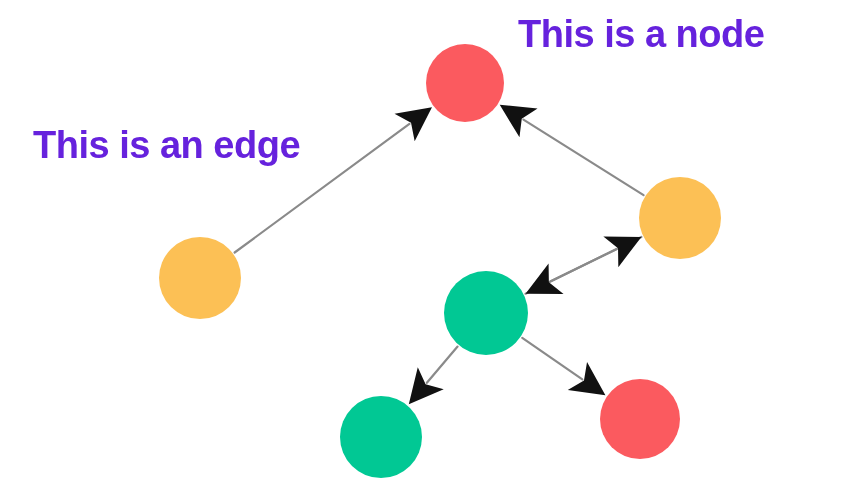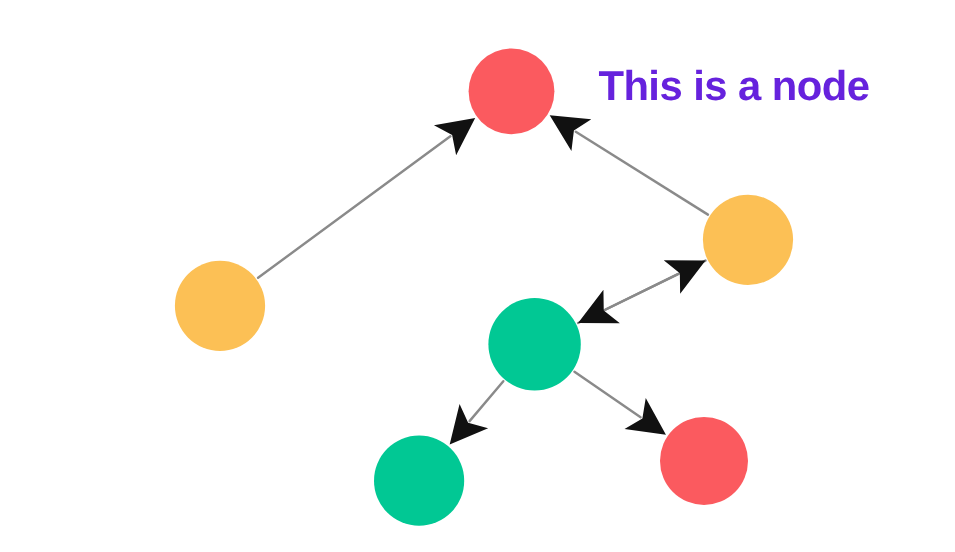--- a/index.html
+++ b/index.html
@@ -33,23 +33,22 @@
     letter-spacing: -0.5px;
     color: #6622dd;
     white-space: nowrap;
     line-height: 1;
   }
   #label-edge {
     left: 33px;
     top: 126px;
   }
   #label-node {
-    left: 544px;
+    left: 518px;
     top: 15px;
-    margin-top: 45px;
   }
 </style>
 </head>
 <body>
 
 <div id="canvas">
 
   <svg id="graph-svg" viewBox="0 0 868 502" xmlns="http://www.w3.org/2000/svg">
     <g id="edge-layer">
         <line x1="234.63" y1="252.51" x2="409.42" y2="123.89" stroke="#8a8a8a" stroke-width="2.2" stroke-linecap="round"></line>
@@ -70,16 +69,17 @@
     <g id="node-layer">
         <circle cx="465" cy="83" r="39" fill="#fb5a5f"></circle>
         <circle cx="200" cy="278" r="41" fill="#fcc055"></circle>
         <circle cx="680" cy="218" r="41" fill="#fcc055"></circle>
         <circle cx="486" cy="313" r="42" fill="#01c894"></circle>
         <circle cx="381" cy="437" r="41" fill="#01c894"></circle>
         <circle cx="640" cy="419" r="40" fill="#fb5a5f"></circle>
       </g>
   </svg>
 
+  <div class="annotation-label" id="label-edge">This is an edge</div>
 
   <div class="annotation-label" id="label-node">This is a node</div>
 
 </div>
 
 </body></html>

